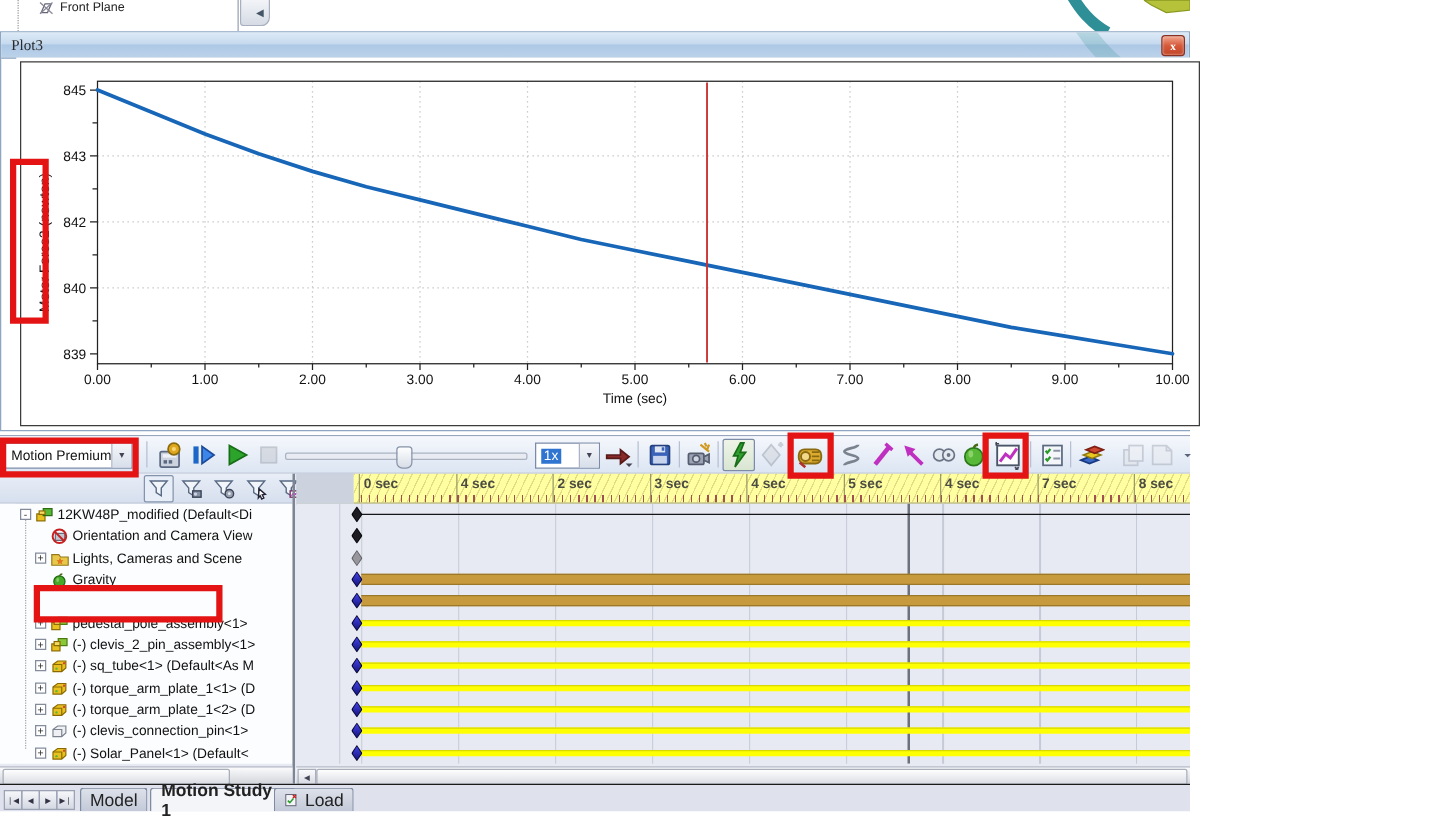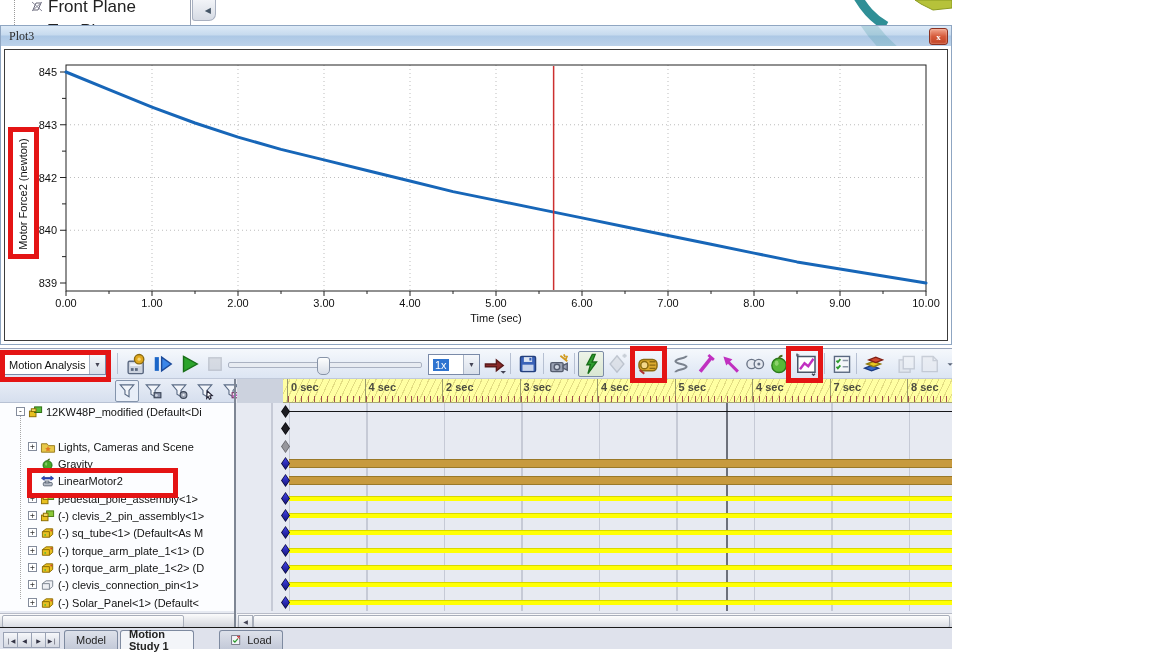--- a/index.html
+++ b/index.html
@@ -2,37 +2,37 @@
 <html><head>
 <meta charset="utf-8">
 <style>
   html,body{margin:0;padding:0;background:#fff;}
   .screen{position:relative;width:1152px;height:667px;background:#fff;overflow:hidden;
           font-family:"Liberation Sans",sans-serif;color:#111;}
   .abs{position:absolute;}
 
   
   .top-strip{left:0;top:0;width:952px;height:25px;background:#fff;}
-  .bg-tree-row{position:absolute;left:30px;height:13px;font-size:17px;color:#222;display:flex;align-items:center;gap:4px;white-space:nowrap;}
+  .bg-tree-row{position:absolute;left:30px;height:13px;font-size:10px;color:#222;display:flex;align-items:center;gap:4px;white-space:nowrap;}
   .bg-dots{position:absolute;left:14px;top:0;height:25px;border-left:1px dotted #999;}
   .panel-divider{position:absolute;left:190px;top:0;width:1px;height:25px;background:#9aa2b2;}
   .flyout-handle{position:absolute;left:192px;top:0;width:24px;height:21px;background:linear-gradient(#f2f4f8,#d6dbe4);
                  border:1px solid #a8b0c0;border-top:none;border-radius:0 0 7px 3px;color:#456;font-size:8px;
                  display:flex;align-items:center;justify-content:flex-end;padding-right:4px;box-sizing:border-box;}
 
   
   .plot-window{left:0;top:25px;width:952px;height:320px;border:1px solid #8fa6c2;box-sizing:border-box;background:#fff;}
   .plot-titlebar{position:absolute;left:0;top:0;right:0;height:20px;
     background:linear-gradient(180deg,#ddeaf7 0%,#c6daee 45%,#adc8e5 50%,#bcd2ea 100%);
     border-bottom:1px solid #8aa3c0;display:flex;align-items:center;font-family:Liberation Serif, serif;}
   .plot-title{font-size:12px;color:#2a2a2a;padding-left:8px;}
   .close-btn{position:absolute;right:3px;top:2px;width:17px;height:15px;border:1px solid #8a3020;border-radius:3px;
     background:linear-gradient(#f2a68e,#d65a3a 50%,#c04426);color:#fff;font-size:9px;font-weight:bold;
     display:flex;align-items:center;justify-content:center;box-shadow:inset 0 0 2px #ffd0c0;}
-  .plot-body{position:absolute;left:0;top:20px;width:950px;height:298px;background:#fff;}
+  .plot-body{position:absolute;left:12px;top:20px;width:950px;height:298px;background:#fff;}
   .plot-client{position:absolute;left:3px;top:3px;right:3px;bottom:3px;border:1px solid #3c3c3c;background:#fff;}
 
   
   .redbox{border:5px solid #e41414;background:transparent;z-index:60;pointer-events:none;box-sizing:border-box;}
 
   
   .mm{left:0;top:348px;width:952px;height:279px;background:#e7eaf2;border-top:1px solid #98a4bc;box-sizing:border-box;}
   .mm-toolbar{position:absolute;left:0;top:0;width:952px;height:30px;
     background:linear-gradient(#f5f8fc,#dce5f3);border-bottom:1px solid #c0c9da;box-sizing:border-box;}
   .tool-btn{position:absolute;top:2px;width:26px;height:26px;display:flex;align-items:center;justify-content:center;}
@@ -104,21 +104,21 @@
   .hs-btn{position:absolute;left:1px;top:1px;width:13px;height:11px;background:linear-gradient(#fafbfd,#d6dae2);border:1px solid #a8aeba;
     font-size:6px;color:#445;display:flex;align-items:center;justify-content:center;}
   .hscroll-tl .thumb{position:absolute;left:16px;top:1px;right:2px;height:11px;background:linear-gradient(#fefefe,#dadde4);border:1px solid #a8aeba;border-radius:2px;}
 
   
   .tabs-row{left:0;top:627px;width:952px;height:22px;background:#dfe2ec;border-top:1px solid #1a1a1a;box-sizing:border-box;}
   .nav-btn{position:absolute;top:4px;width:13px;height:14px;background:linear-gradient(#f6f7fa,#d4d8e2);border:1px solid #9aa2b4;
     font-size:6px;color:#334;display:flex;align-items:center;justify-content:center;}
   .tab{position:absolute;top:2px;height:19px;border:1px solid #7e8aa0;border-bottom:none;border-radius:3px 3px 0 0;
     background:linear-gradient(#dde1ea,#c3c9d8);display:flex;align-items:center;justify-content:center;gap:4px;
-    font-size:11px;color:#222;box-sizing:border-box;padding:0 8px;}
+    font-size:14px;color:#222;box-sizing:border-box;padding:0 8px;}
   .tab.active{background:#f3f5f9;font-weight:bold;}
 
   
   .status-bar{left:0;top:649px;width:952px;height:18px;background:linear-gradient(#e0e5f1,#b2bfdb);
     border-top:1px solid #8a94ac;box-sizing:border-box;font-size:12px;color:#16161a;
     display:flex;align-items:center;padding-left:4px;}
 
   svg text{font-family:"Liberation Sans",sans-serif;}
 </style>
 </head>
@@ -231,21 +231,21 @@
             <polyline points="61.0,22.0 104.0,39.6 147.0,57.2 190.0,73.0 233.0,87.1 276.0,99.4 319.0,109.9 362.0,120.5 405.0,131.0 448.0,141.6 491.0,150.4 534.0,159.1 577.0,167.9 620.0,176.7 663.0,185.5 706.0,194.3 749.0,203.1 792.0,211.9 835.0,218.9 878.0,226.0 921.0,233.0" fill="none" stroke="#1766b8" stroke-width="3" stroke-linejoin="round" stroke-linecap="round"></polyline>
             <line x1="548.62" y1="16" x2="548.62" y2="240" stroke="#cc3030" stroke-width="1.5"></line>
           </svg>
       </div>
     </div>
   </div>
 
   <div class="abs mm">
     <div class="mm-toolbar">
       <div class="study-combo">
-        <span class="txt">Motion Analysis</span>
+        <span class="txt">Motion Premium</span>
         <span class="combo-caret">▼</span>
       </div>
       <div id="toolbar-buttons">
           <div class="tool-btn" style="left: 122px;">
             <svg width="22" height="22" viewBox="0 0 16 16">
               <rect x="3" y="6" width="11" height="9" rx="1" fill="#ccd3df" stroke="#5a6880"></rect>
               <rect x="4.5" y="7.5" width="8" height="2" fill="#eef2f8"></rect>
               <rect x="5" y="11" width="2" height="2" fill="#5a6880"></rect>
               <rect x="8" y="11" width="2" height="2" fill="#5a6880"></rect>
               <circle cx="11" cy="4.5" r="3.4" fill="#e0a81e" stroke="#8a6a10"></circle>
@@ -461,45 +461,45 @@
       <div class="tree-vline"></div>
     <div class="trow" style="top: 0px; padding-left: 2px;">
           <span class="expander">-</span>
           <span class="ticon"><svg width="16" height="15" viewBox="0 0 16 16">
               <rect x="1" y="6.5" width="7" height="6" fill="#e8c020" stroke="#8a6a00"></rect>
               <rect x="6.5" y="2" width="7.5" height="6" fill="#58b838" stroke="#2a6a10"></rect>
               <rect x="3" y="4" width="5" height="3" fill="#f4d860" stroke="#8a6a00"></rect>
             </svg></span>
           <span class="tlabel">12KW48P_modified (Default&lt;Di</span>
         </div>
+        <div class="trow" style="top: 17px; padding-left: 14px;">
+          <span style="width:12px;flex:0 0 auto"></span>
+          <span class="ticon"><svg width="16" height="15" viewBox="0 0 16 16">
+              <rect x="4" y="5" width="8" height="6" fill="#c2c8d2" stroke="#667"></rect>
+              <circle cx="7.5" cy="7.5" r="5.8" fill="none" stroke="#c82020" stroke-width="1.7"></circle>
+              <path d="M3.5 3.5 L11.5 11.5" stroke="#c82020" stroke-width="1.7"></path>
+            </svg></span>
+          <span class="tlabel">Orientation and Camera View</span>
+        </div>
         <div class="trow" style="top: 35px; padding-left: 14px;">
           <span class="expander">+</span>
           <span class="ticon"><svg width="16" height="15" viewBox="0 0 16 16">
               <path d="M1 4 h6 l1.5 2 H15 v7 H1 Z" fill="#e8c84a" stroke="#967a1a"></path>
               <path d="M8 6.5 l1 2 2 .3 -1.5 1.4 .4 2 -1.9 -1 -1.9 1 .4 -2 L5 8.8 l2 -.3 Z" fill="#e07820"></path>
             </svg></span>
           <span class="tlabel">Lights, Cameras and Scene</span>
         </div>
         <div class="trow" style="top: 52px; padding-left: 14px;">
           <span style="width:12px;flex:0 0 auto"></span>
           <span class="ticon"><svg width="16" height="15" viewBox="0 0 16 16">
               <circle cx="7.5" cy="8.7" r="4.8" fill="#48a828" stroke="#1a6a10"></circle>
               <path d="M7.5 4 C8 2.8 9 2.3 10 2.3" fill="none" stroke="#4a6a1a" stroke-width="1.2"></path>
               <ellipse cx="6" cy="7.4" rx="1.2" ry="1.8" fill="#90d070" opacity=".85"></ellipse>
             </svg></span>
           <span class="tlabel">Gravity</span>
-        </div>
-        <div class="trow" style="top: 69px; padding-left: 14px;">
-          <span style="width:12px;flex:0 0 auto"></span>
-          <span class="ticon"><svg width="16" height="15" viewBox="0 0 16 16">
-              <path d="M1 4.5 l3 -2.2 v1.4 h7 V2.3 l3 2.2 -3 2.2 V5.3 h-7 v1.4 Z" fill="#2a48c8" stroke="#142a80" stroke-width="0.7"></path>
-              <rect x="3" y="9" width="9.5" height="3.6" rx="1" fill="#b8bec8" stroke="#5a6474"></rect>
-              <rect x="5" y="7.5" width="4" height="2" fill="#d8dce4" stroke="#5a6474"></rect>
-            </svg></span>
-          <span class="tlabel">LinearMotor2</span>
         </div>
         <div class="trow" style="top: 87px; padding-left: 14px;">
           <span class="expander">+</span>
           <span class="ticon"><svg width="16" height="15" viewBox="0 0 16 16">
               <rect x="1" y="6.5" width="7" height="6" fill="#e8c020" stroke="#8a6a00"></rect>
               <rect x="6.5" y="2" width="7.5" height="6" fill="#8ac838" stroke="#4a7a10"></rect>
               <rect x="3" y="4.5" width="5" height="3.5" fill="#f4d860" stroke="#8a6a00"></rect>
             </svg></span>
           <span class="tlabel">pedestal_pole_assembly&lt;1&gt;</span>
         </div>
@@ -648,21 +648,21 @@
   </div>
 
   <div class="abs tabs-row" id="tabs-row">
     <div class="nav-btn" style="left:3px">❘◀</div>
     <div class="nav-btn" style="left:17px">◀</div>
     <div class="nav-btn" style="left:31px">▶</div>
     <div class="nav-btn" style="left:45px">▶❘</div>
   <div class="tab" style="left: 64px; width: 54px;">
         <span>Model</span>
       </div>
-      <div class="tab active" style="left: 120px; width: 74px;">
+      <div class="tab active" style="left: 120px; width: 116px;">
         <span>Motion Study 1</span>
       </div>
       <div class="tab" style="left: 219px; width: 64px;">
         <span style="display:flex">
           <svg width="13" height="13" viewBox="0 0 16 16">
             <rect x="2" y="2" width="10" height="11" fill="#f2f4f8" stroke="#667"></rect>
             <path d="M4 8 l2 2 3.5 -4" stroke="#2a9a2a" stroke-width="1.5" fill="none"></path>
             <path d="M9 2.5 l3 3 m0 -3 l-3 3" stroke="#c82020" stroke-width="1.3"></path>
           </svg>
         </span>

